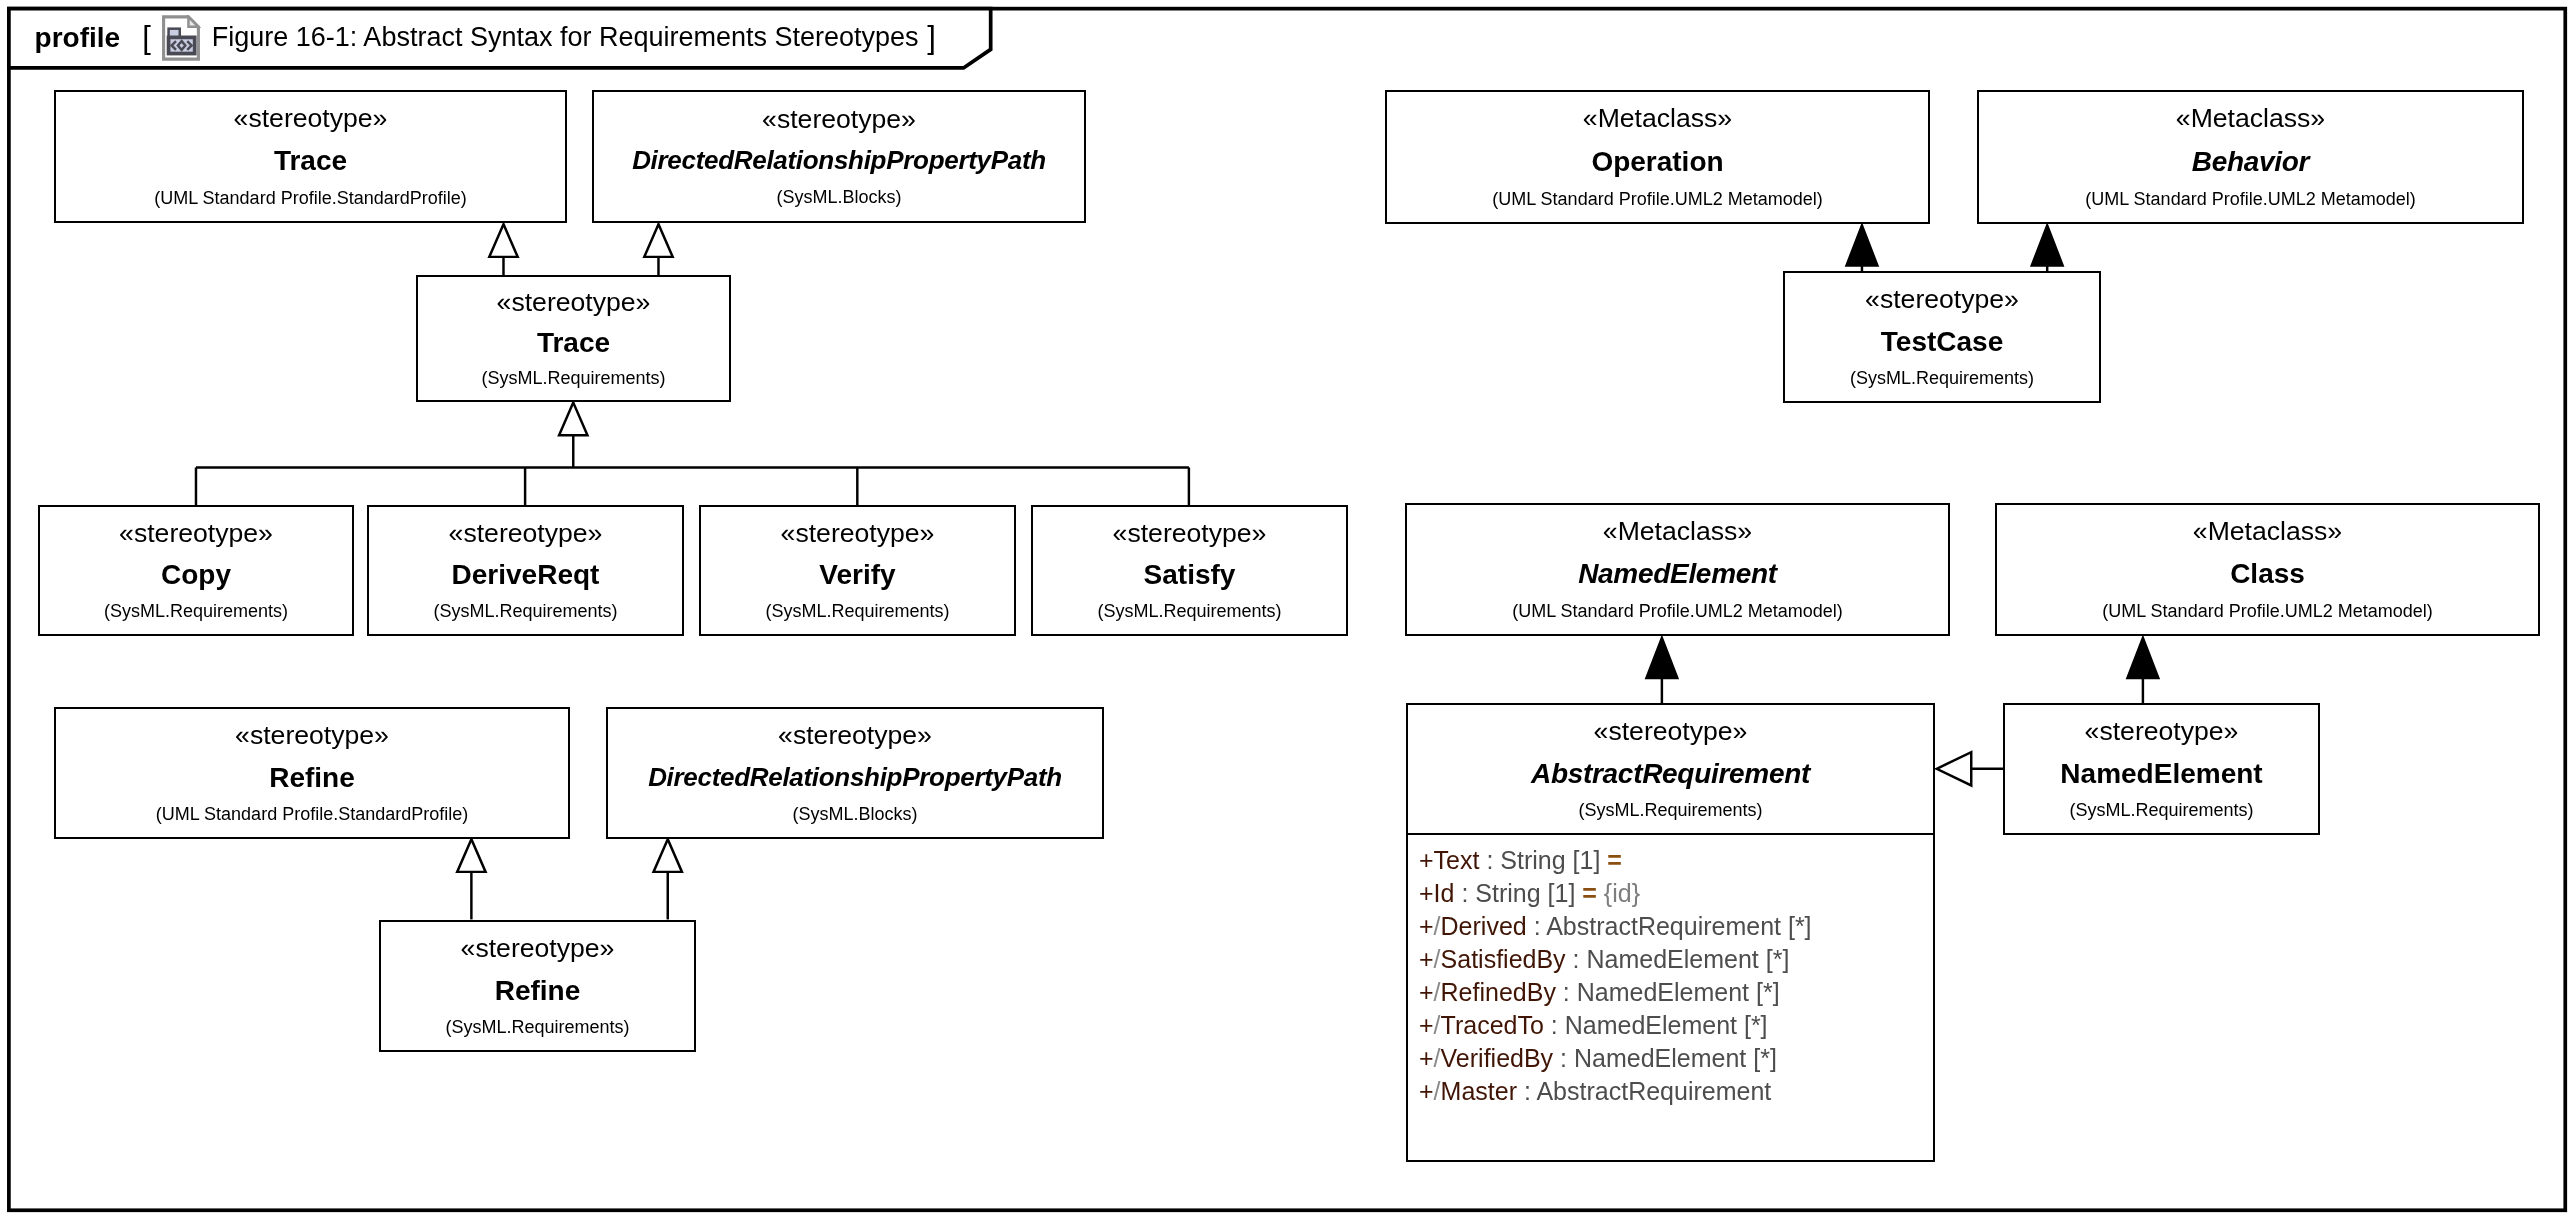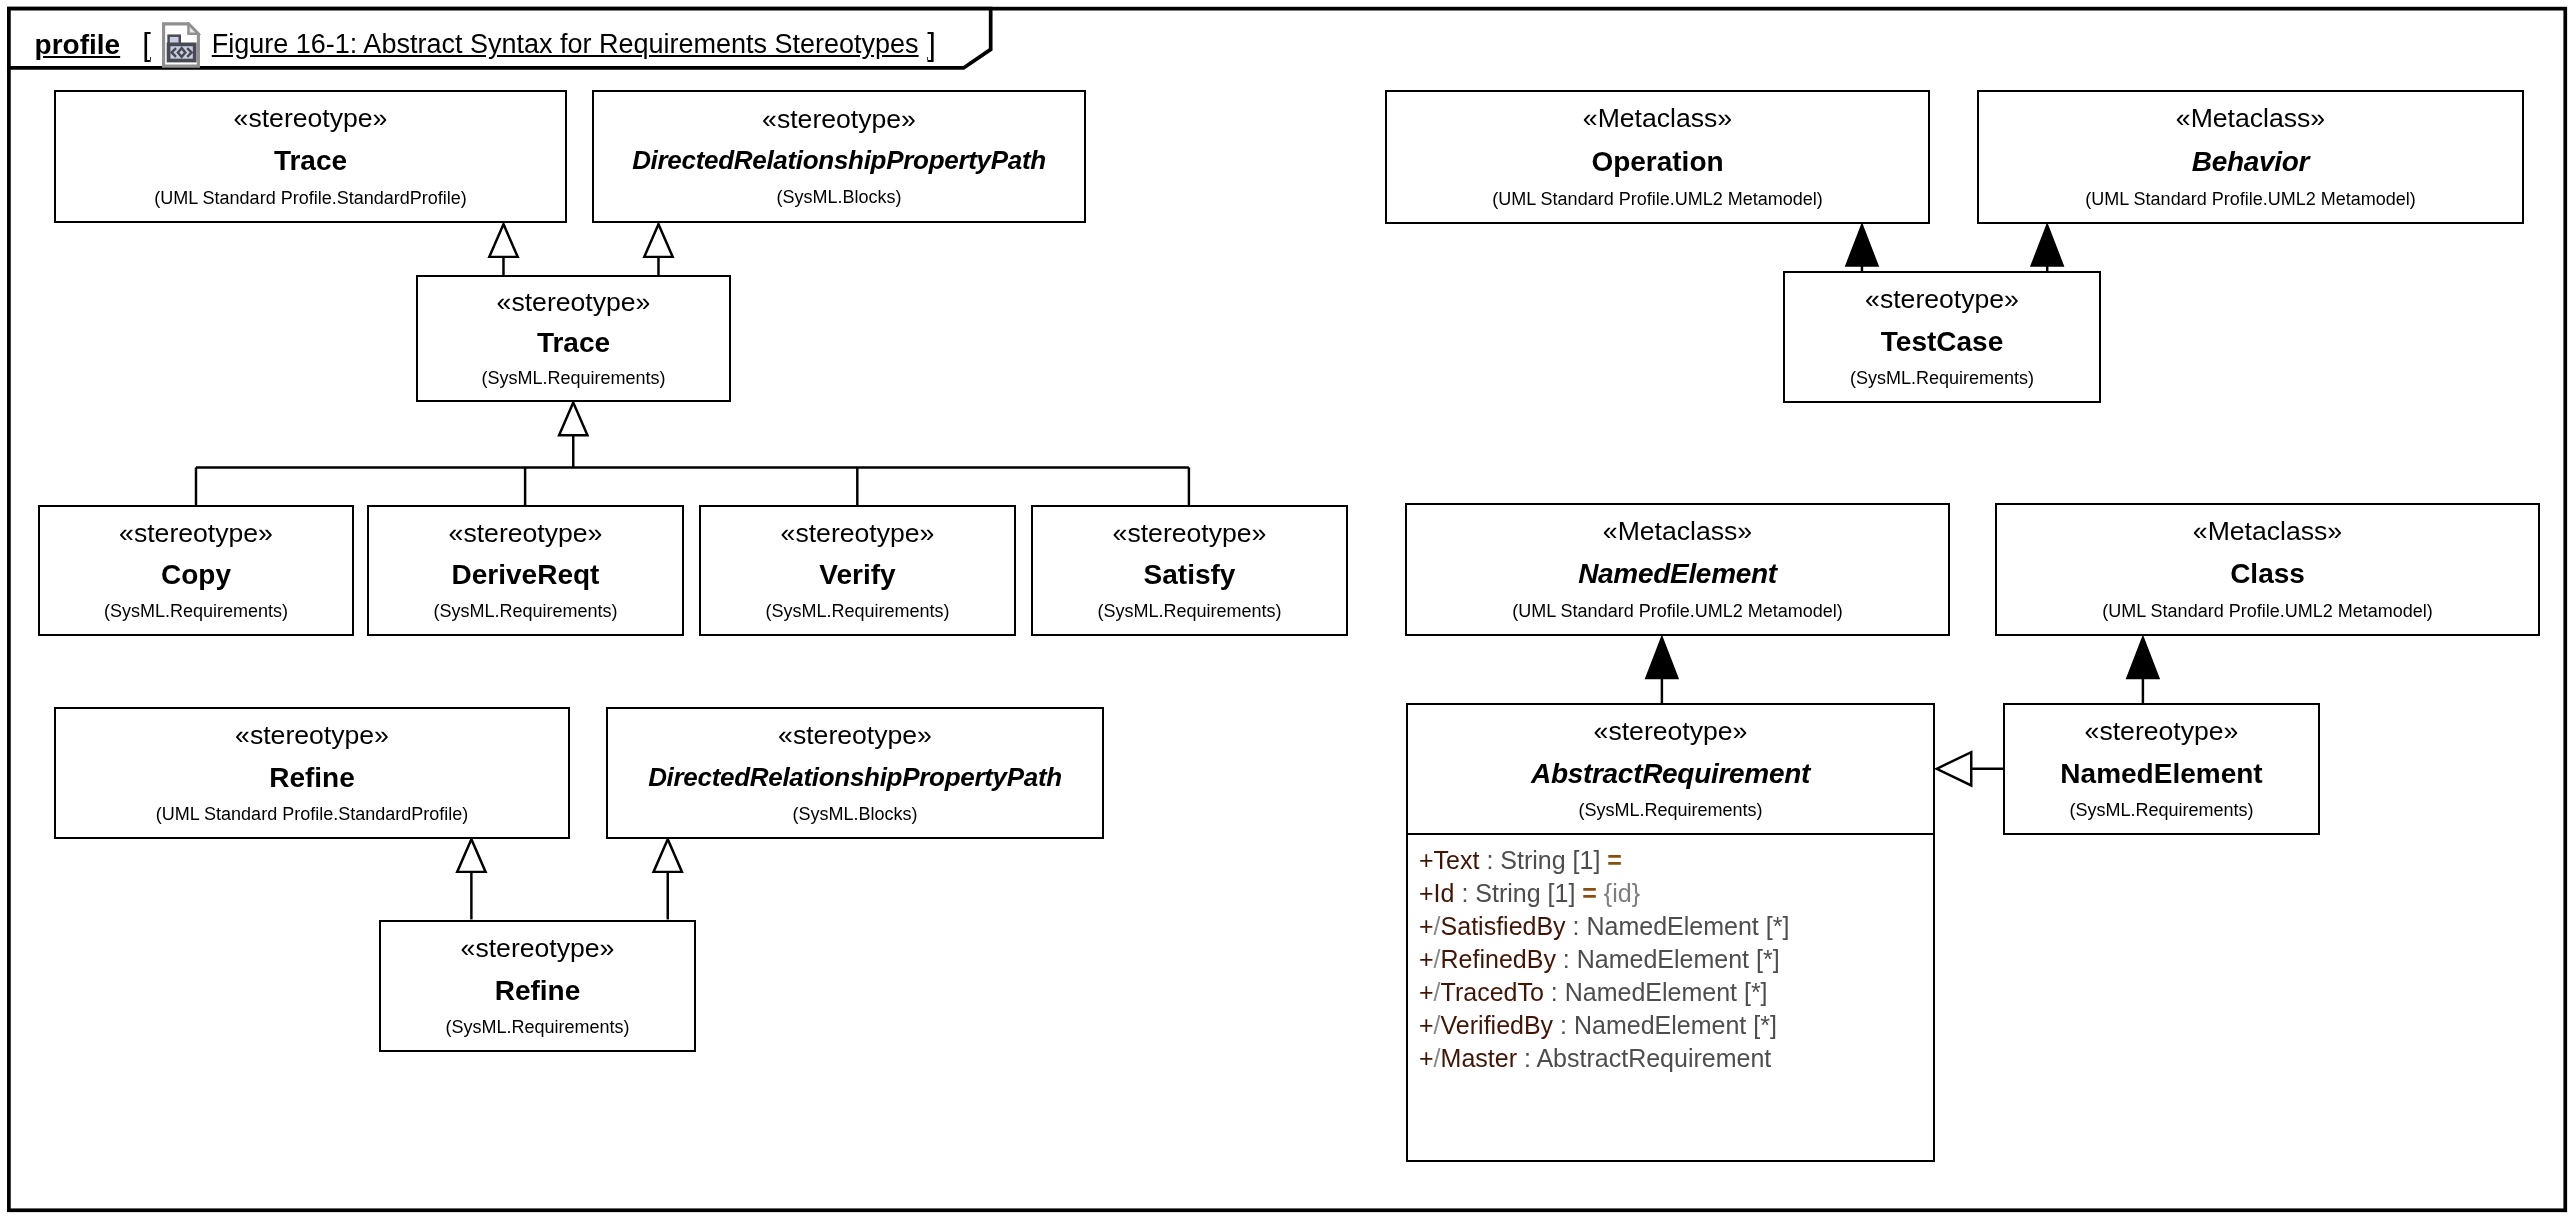--- a/index.html
+++ b/index.html
@@ -5,23 +5,23 @@
   html,body{margin:0;padding:0;background:#ffffff;}
   body{
     width:2576px;height:1222px;position:relative;
     font-family:"Liberation Sans","DejaVu Sans",sans-serif;
     color:#000;
   }
   
   .underlay{position:absolute;left:0;top:0;width:2576px;height:1222px;z-index:1;pointer-events:none;}
   
   .frame-tab-text{
-    position:absolute;left:8.6px;top:15px;width:982px;height:59px;z-index:3;
+    position:absolute;left:8.6px;top:8px;width:982px;height:59px;z-index:3;
     display:flex;align-items:center;padding-left:26px;box-sizing:border-box;
-    font-size:27px;white-space:nowrap;text-decoration:underline;
+    font-size:27px;white-space:nowrap;
   }
   .frame-kind{font-weight:bold;font-size:28px;margin-right:22px;}
   .frame-bracket{font-size:31px;font-weight:300;margin:0 10px 0 0;}
   .frame-bracket.close{margin:0 0 0 8.6px;}
   .tab-icon{margin-right:11px;flex:0 0 auto;}
   
   .uml-box{
     position:absolute;z-index:2;background:#fff;
     border:2.5px solid var(--c-line,#000);box-sizing:border-box;
     display:flex;flex-direction:column;justify-content:space-evenly;align-items:center;
@@ -216,20 +216,21 @@
 <div class="uml-box with-attrs" style="left:1406px;top:703px;width:529px;height:459px;">
   <div class="box-header">
     <div class="st">«stereotype»</div>
     <div class="nm italic">AbstractRequirement</div>
     <div class="pk">(SysML.Requirements)</div>
   </div>
   <div class="compartment-divider"></div>
   <div class="attrs">
       <div class="attr-line"><span class="seg-name">+Text</span><span class="seg-type"> : String [1] </span><span class="seg-eq">=</span></div>
       <div class="attr-line"><span class="seg-name">+Id</span><span class="seg-type"> : String [1] </span><span class="seg-eq">= </span><span class="seg-meta">{id}</span></div>
+      <div class="attr-line"><span class="seg-name">+</span><span class="seg-slash">/</span><span class="seg-name">Derived</span><span class="seg-type"> : AbstractRequirement [*]</span></div>
       <div class="attr-line"><span class="seg-name">+</span><span class="seg-slash">/</span><span class="seg-name">SatisfiedBy</span><span class="seg-type"> : NamedElement [*]</span></div>
       <div class="attr-line"><span class="seg-name">+</span><span class="seg-slash">/</span><span class="seg-name">RefinedBy</span><span class="seg-type"> : NamedElement [*]</span></div>
       <div class="attr-line"><span class="seg-name">+</span><span class="seg-slash">/</span><span class="seg-name">TracedTo</span><span class="seg-type"> : NamedElement [*]</span></div>
       <div class="attr-line"><span class="seg-name">+</span><span class="seg-slash">/</span><span class="seg-name">VerifiedBy</span><span class="seg-type"> : NamedElement [*]</span></div>
       <div class="attr-line"><span class="seg-name">+</span><span class="seg-slash">/</span><span class="seg-name">Master</span><span class="seg-type"> : AbstractRequirement</span></div>
     </div>
 </div>
 
 <div class="uml-box" style="left:2003px;top:703px;width:317px;height:132px;">
   <div class="st">«stereotype»</div>

